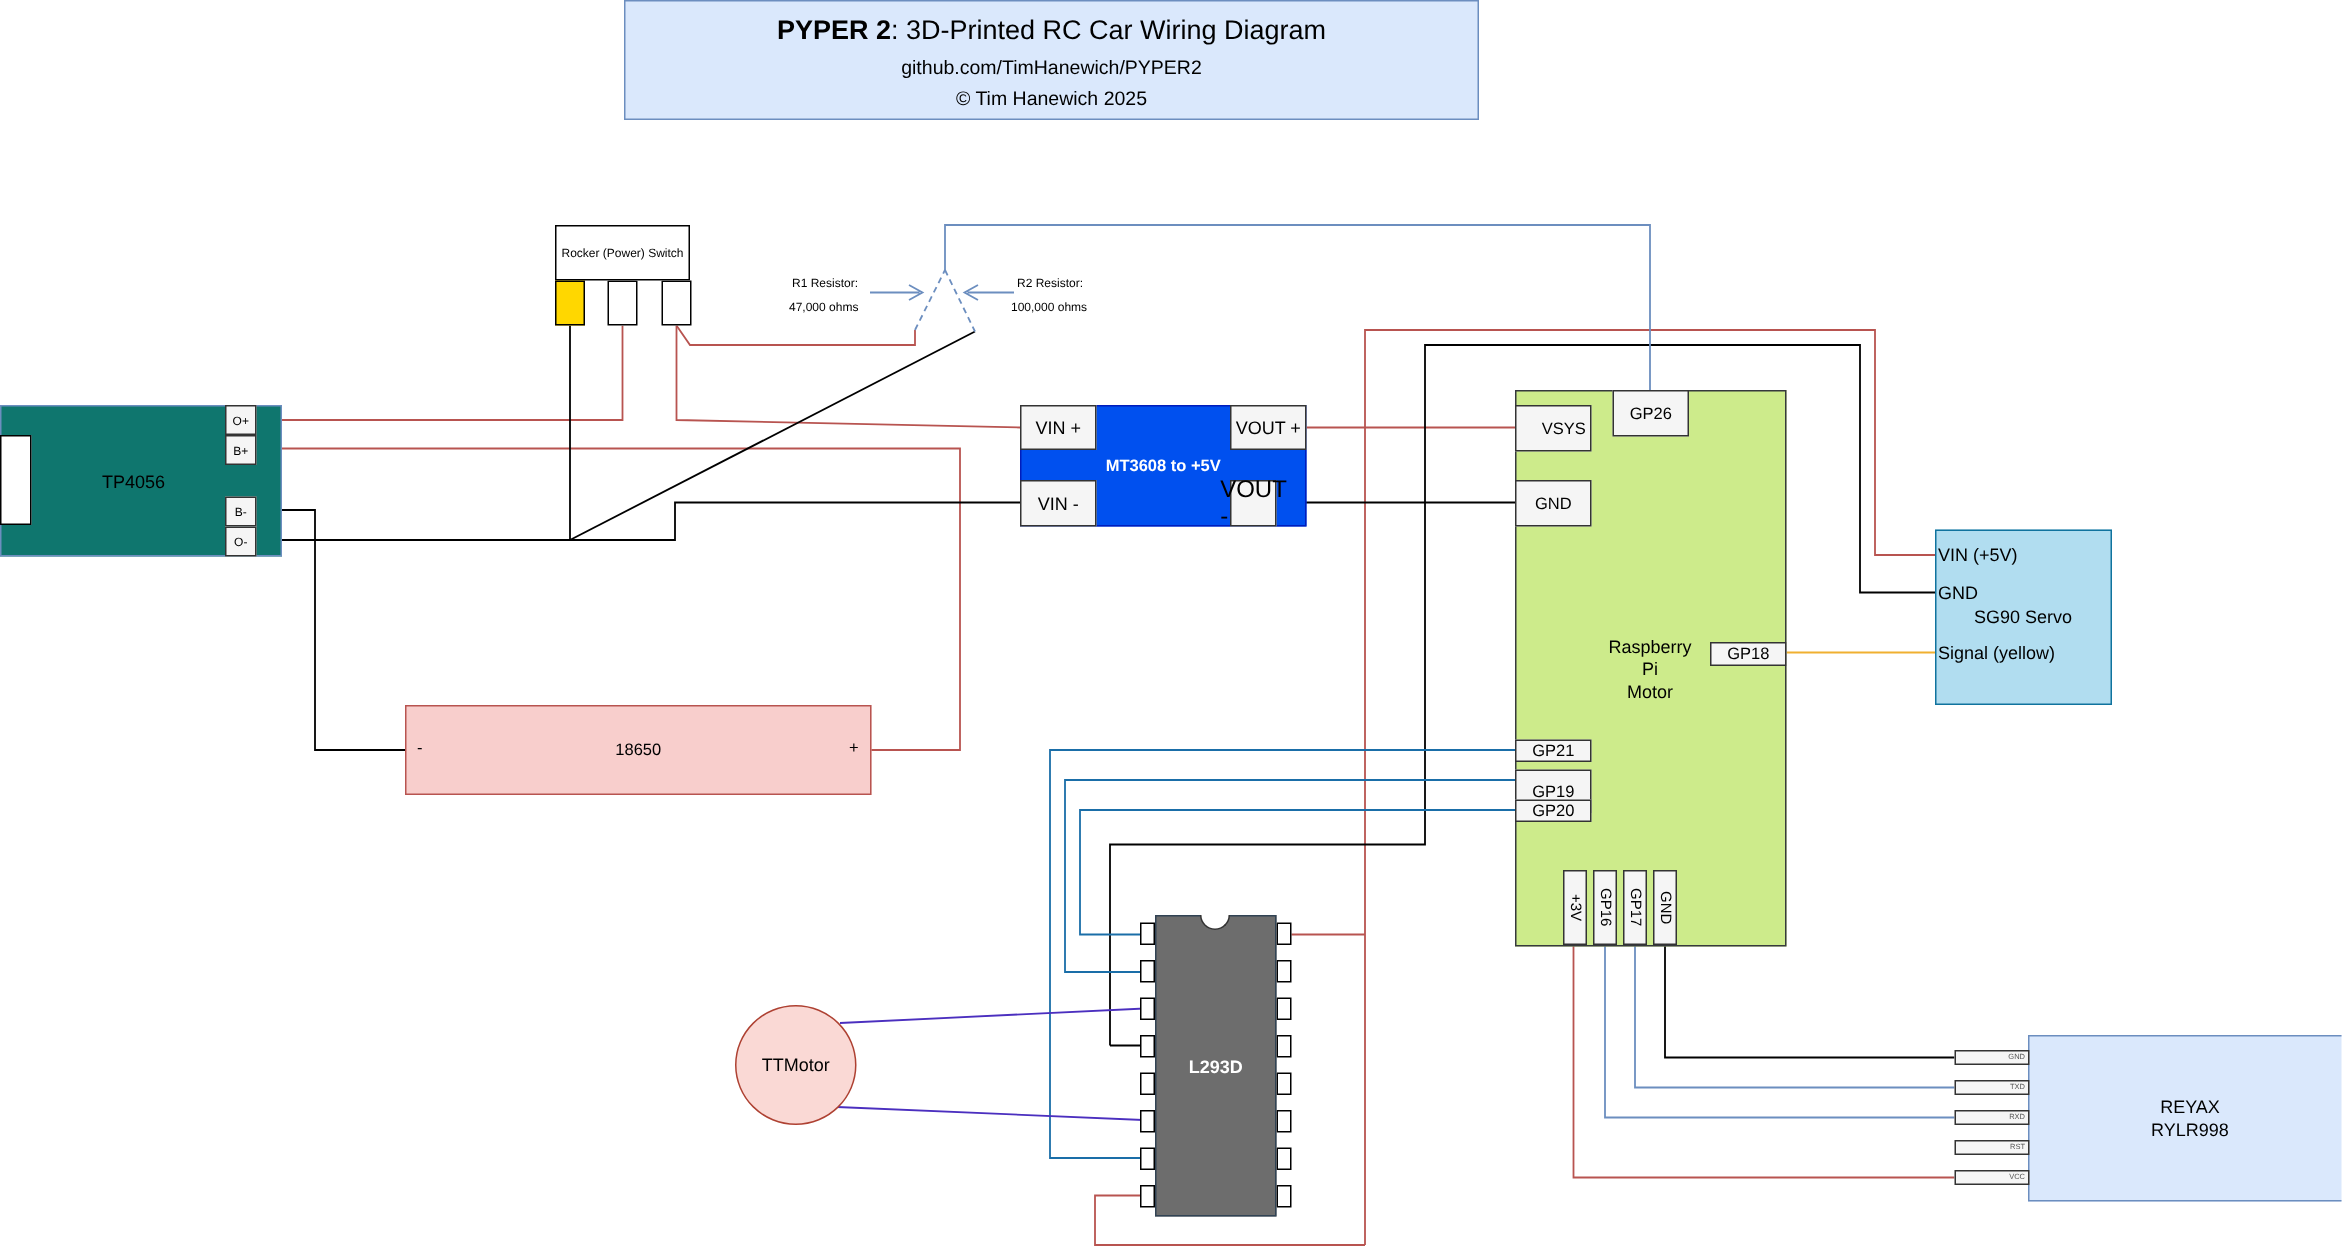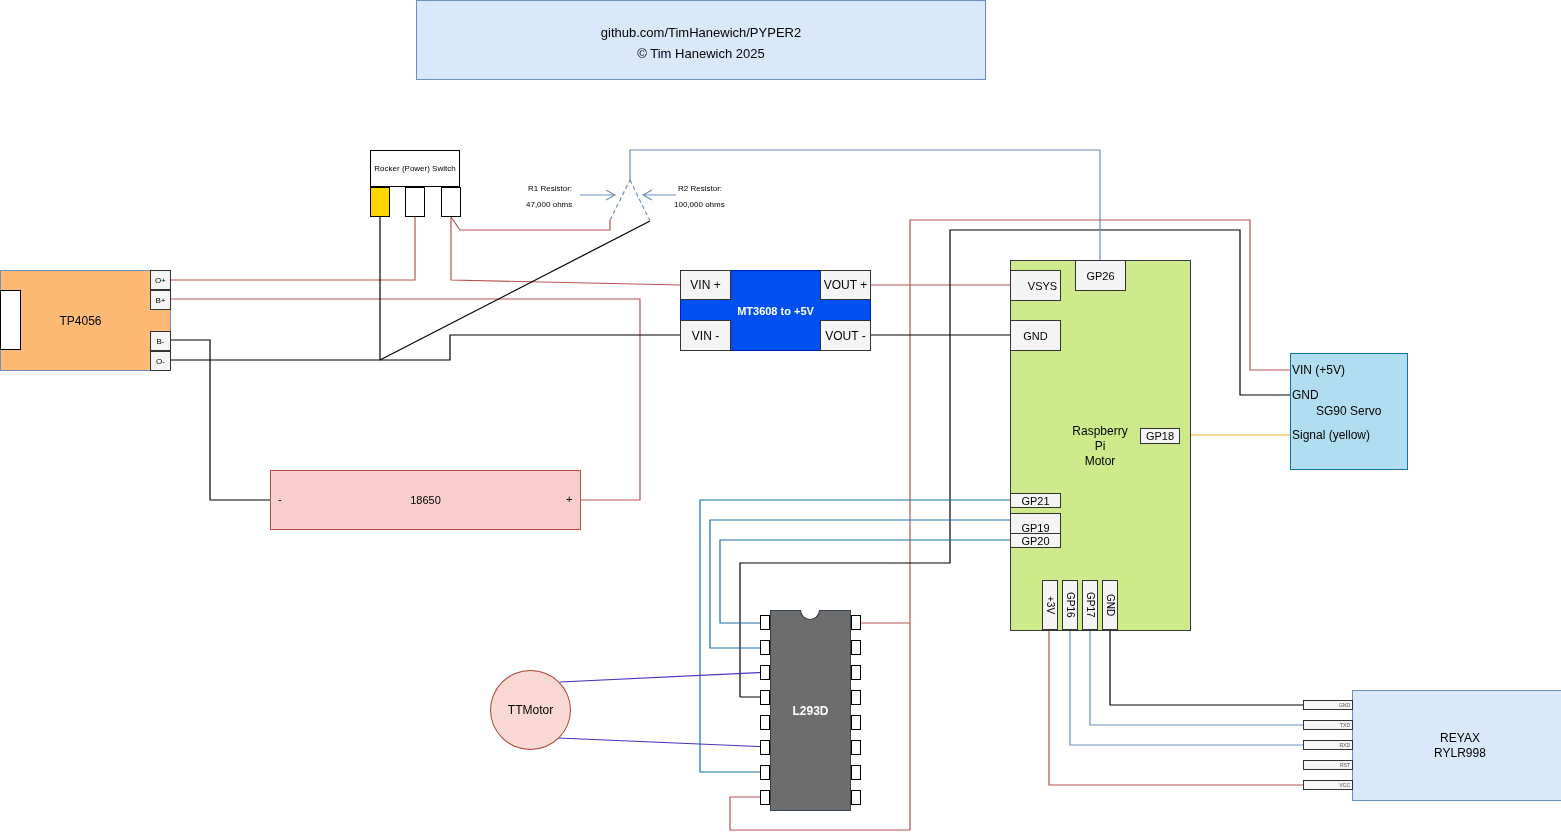--- a/index.html
+++ b/index.html
@@ -46,69 +46,72 @@
     <path stroke="#1a6ea8" d="M1010,540 H720 V623 H770"></path>
 
     <path stroke="#f0b030" d="M1190,435 H1290"></path>
 
     <path stroke="#4b2fbf" d="M560,682 L770,672"></path>
     <path stroke="#4b2fbf" d="M558,738 L770,747"></path>
   </g>
 </svg>
 
 <div class="box" style="left:416px;top:0;width:570px;height:80px;background:#dae8fc;border:1px solid #6c8ebf;flex-direction:column;">
+  <div style="font-size:18px;margin-top:2px;">
+    <b>PYPER 2</b><span>: 3D-Printed RC Car Wiring Diagram</span>
+  </div>
   <div style="font-size:13px;margin-top:6px;">github.com/TimHanewich/PYPER2</div>
   <div style="font-size:13px;margin-top:6px;">© Tim Hanewich 2025</div>
 </div>
 
 <div class="box" style="left:370px;top:150px;width:90px;height:37px;border:1px solid #000;background:#fff;font-size:8px;">
   <span>Rocker (Power) Switch</span>
 </div>
 <div style="position:absolute;left:370px;top:187px;width:20px;height:30px;box-sizing:border-box;border:1px solid #000;background:#ffd700;"></div>
 <div style="position:absolute;left:405px;top:187px;width:20px;height:30px;box-sizing:border-box;border:1px solid #000;background:#fff;"></div>
 <div style="position:absolute;left:441px;top:187px;width:20px;height:30px;box-sizing:border-box;border:1px solid #000;background:#fff;"></div>
 
 <div class="lbl" style="left:528px;top:184px;font-size:8px;">R1 Resistor:</div>
 <div class="lbl" style="left:526px;top:200px;font-size:8px;">47,000 ohms</div>
 <div class="lbl" style="left:678px;top:184px;font-size:8px;">R2 Resistor:</div>
 <div class="lbl" style="left:674px;top:200px;font-size:8px;">100,000 ohms</div>
 
-<div class="box" style="left:0;top:270px;width:171px;height:101px;background:#fdba74;border:1px solid #6c8ebf;">
+<div class="box" style="left:0;top:270px;width:188px;height:101px;background:#0f766e;border:1px solid #6c8ebf;">
   <span style="font-size:12px;margin-right:10px;">TP4056</span>
 </div>
 <div style="position:absolute;left:0;top:290px;width:21px;height:60px;box-sizing:border-box;border:1px solid #000;background:#fff;"></div>
 <div class="pin" style="left:150px;top:270px;width:21px;height:20px;font-size:8px;">O+</div>
 <div class="pin" style="left:150px;top:290px;width:21px;height:20px;font-size:8px;">B+</div>
 <div class="pin" style="left:150px;top:331px;width:21px;height:20px;font-size:8px;">B-</div>
 <div class="pin" style="left:150px;top:351px;width:21px;height:20px;font-size:8px;">O-</div>
 
 <div class="box" style="left:680px;top:270px;width:191px;height:81px;background:#0050ef;border:1px solid #001dbc;">
   <span style="color:#fff;font-size:11px;font-weight:bold;">MT3608 to +5V</span>
 </div>
 <div class="pin" style="left:680px;top:270px;width:51px;height:30px;font-size:12px;">VIN +</div>
 <div class="pin" style="left:680px;top:320px;width:51px;height:31px;font-size:12px;">VIN -</div>
 <div class="pin" style="left:820px;top:270px;width:51px;height:30px;font-size:12px;">VOUT +</div>
-<div class="pin" style="left:820px;top:320px;width:51px;height:31px;font-size:12px;">VOUT -</div>
+<div class="pin" style="left:820px;top:320px;width:31px;height:31px;font-size:16px;">VOUT -</div>
 
 <div class="box" style="left:270px;top:470px;width:311px;height:60px;background:#f8cecc;border:1px solid #b85450;">
   <span style="font-size:11px;">18650</span>
 </div>
 <div class="lbl" style="left:278px;top:493px;font-size:11px;">-</div>
 <div class="lbl" style="left:566px;top:493px;font-size:11px;">+</div>
 
 <div class="box" style="left:1010px;top:260px;width:181px;height:371px;background:#cdeb8b;border:1px solid #36393d;"></div>
 <div class="lbl" style="left:1060px;top:424px;width:80px;text-align:center;font-size:12px;line-height:15px;white-space:normal;">
   <div>Raspberry</div>
   <div>Pi</div>
   <div>Motor</div>
 </div>
 <div class="pin" style="left:1010px;top:270px;width:51px;height:31px;padding-left:14px;">VSYS</div>
 <div class="pin" style="left:1075px;top:260px;width:51px;height:31px;">GP26</div>
 <div class="pin" style="left:1010px;top:320px;width:51px;height:31px;">GND</div>
-<div class="pin" style="left:1140px;top:428px;width:40px;height:16px;">GP18</div>
+<div class="pin" style="left:1140px;top:428px;width:51px;height:16px;">GP18</div>
 <div class="pin" style="left:1010px;top:493px;width:51px;height:15px;">GP21</div>
 <div class="pin" style="left:1010px;top:513px;width:51px;height:29px;">GP19</div>
 <div class="pin" style="left:1010px;top:533px;width:51px;height:15px;">GP20</div>
 <div class="pin" style="left:1042px;top:580px;width:16px;height:50px;">
     <span style="writing-mode:vertical-rl;font-size:10px;">+3V</span>
   </div>
 <div class="pin" style="left:1062px;top:580px;width:16px;height:50px;">
     <span style="writing-mode:vertical-rl;font-size:10px;">GP16</span>
   </div>
 <div class="pin" style="left:1082px;top:580px;width:16px;height:50px;">

